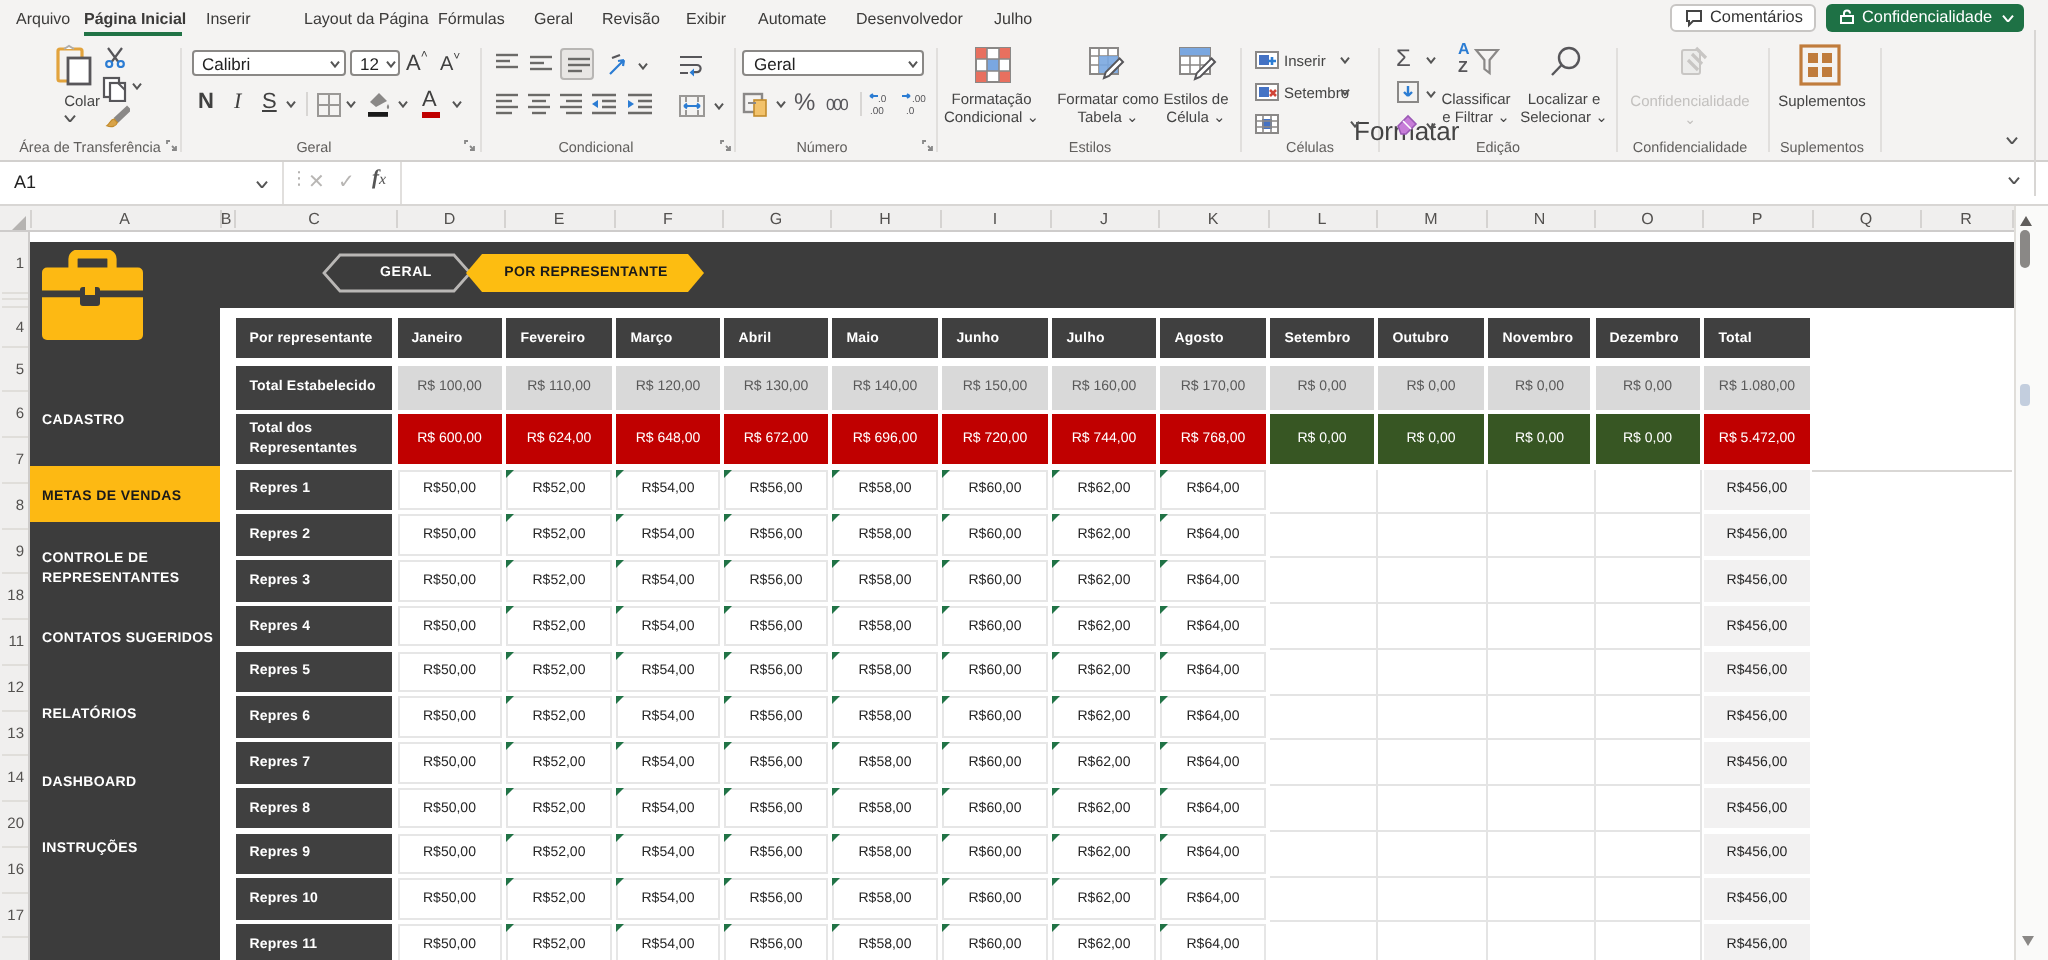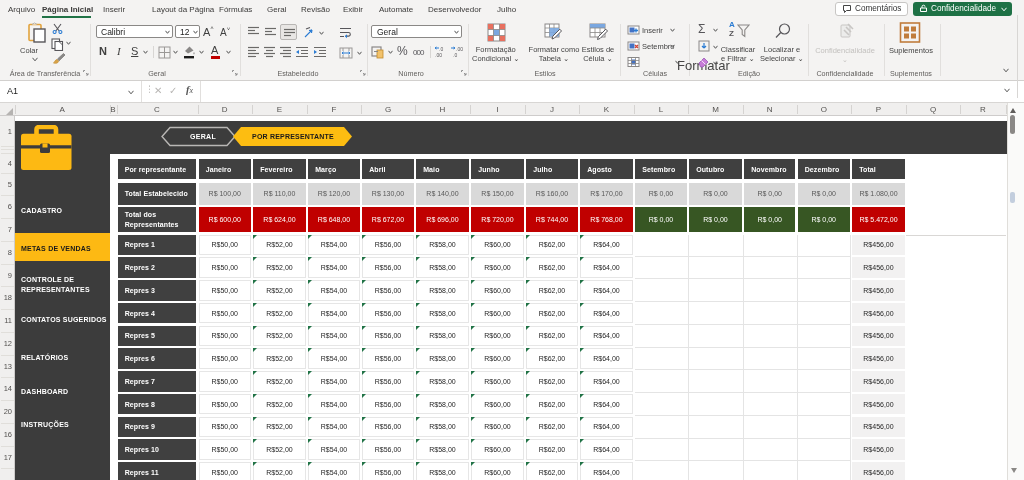--- a/index.html
+++ b/index.html
@@ -63,21 +63,21 @@
 <div class="gsep" style="left:240px"></div>
 <div class="gsep" style="left:367px"></div>
 <div class="gsep" style="left:468px"></div>
 <div class="gsep" style="left:620px"></div>
 <div class="gsep" style="left:689px"></div>
 <div class="gsep" style="left:808px"></div>
 <div class="gsep" style="left:884px"></div>
 <div class="gsep" style="left:940px"></div>
 <div class="glabel" style="left:5px;width:80px;">Área de Transferência</div>
 <div class="glabel" style="left:127px;width:60px;">Geral</div>
-<div class="glabel" style="left:263px;width:70px;">Estabelecido</div>
+<div class="glabel" style="left:263px;width:70px;">Condicional</div>
 <div class="glabel" style="left:381px;width:60px;">Número</div>
 <div class="glabel" style="left:515px;width:60px;">Estilos</div>
 <div class="glabel" style="left:625px;width:60px;">Células</div>
 <div class="glabel" style="left:719px;width:60px;">Edição</div>
 <div class="glabel" style="left:805px;width:80px;">Confidencialidade</div>
 <div class="glabel" style="left:881px;width:60px;">Suplementos</div>
 <svg class="ico" style="left:83px;top:70px" width="6" height="6" viewBox="0 0 6 6">
     <path d="M0.5 2v-1.5h1.5 M3 3l2 2 M5 3v2h-2" stroke="#888" stroke-width="0.9" fill="none"></path>
   </svg>
 <svg class="ico" style="left:232px;top:70px" width="6" height="6" viewBox="0 0 6 6">
@@ -90,21 +90,21 @@
     <path d="M0.5 2v-1.5h1.5 M3 3l2 2 M5 3v2h-2" stroke="#888" stroke-width="0.9" fill="none"></path>
   </svg>
 <svg class="ico" style="left:1003px;top:68px" width="6" height="4" viewBox="0 0 6 4">
     <path d="M0.5 0.8 L3.0 3.8 L5.5 0.8" stroke="#555" stroke-width="1" fill="none"></path>
   </svg>
 <svg class="ico" style="left:26px;top:22px" width="22" height="21" viewBox="0 0 22 21">
 <rect x="3" y="2.5" width="12" height="16" rx="1" fill="none" stroke="#e2a33d" stroke-width="1.6"></rect>
 <path d="M6 2.5 l2.5 -1.5 l2.5 1.5" fill="#fff" stroke="#b0aeac" stroke-width="1"></path>
 <rect x="8" y="7" width="11" height="13" fill="#fff" stroke="#58565a" stroke-width="1.4"></rect>
 </svg>
-<div class="abs" style="left:20px;top:46px;width:30px;text-align:left;font-size:7.5px;color:#444;">Colar</div>
+<div class="abs" style="left:20px;top:46px;width:30px;text-align:right;font-size:7.5px;color:#444;">Colar</div>
 <svg class="ico" style="left:32px;top:57px" width="6" height="4" viewBox="0 0 6 4">
     <path d="M0.5 0.8 L3.0 3.8 L5.5 0.8" stroke="#555" stroke-width="1" fill="none"></path>
   </svg>
 <svg class="ico" style="left:52px;top:23px" width="11" height="11" viewBox="0 0 11 11">
 <path d="M2 1 l5.2 7 M9 1 l-5.2 7" stroke="#57565a" stroke-width="1.1" fill="none"></path>
 <circle cx="2.6" cy="9" r="1.5" fill="none" stroke="#2b7cd3" stroke-width="1.1"></circle>
 <circle cx="8.4" cy="9" r="1.5" fill="none" stroke="#2b7cd3" stroke-width="1.1"></circle>
 </svg>
 <svg class="ico" style="left:51px;top:38px" width="13" height="13" viewBox="0 0 13 13">
 <rect x="1" y="1" width="7.5" height="9.5" fill="#fff" stroke="#57565a" stroke-width="1.1"></rect>

